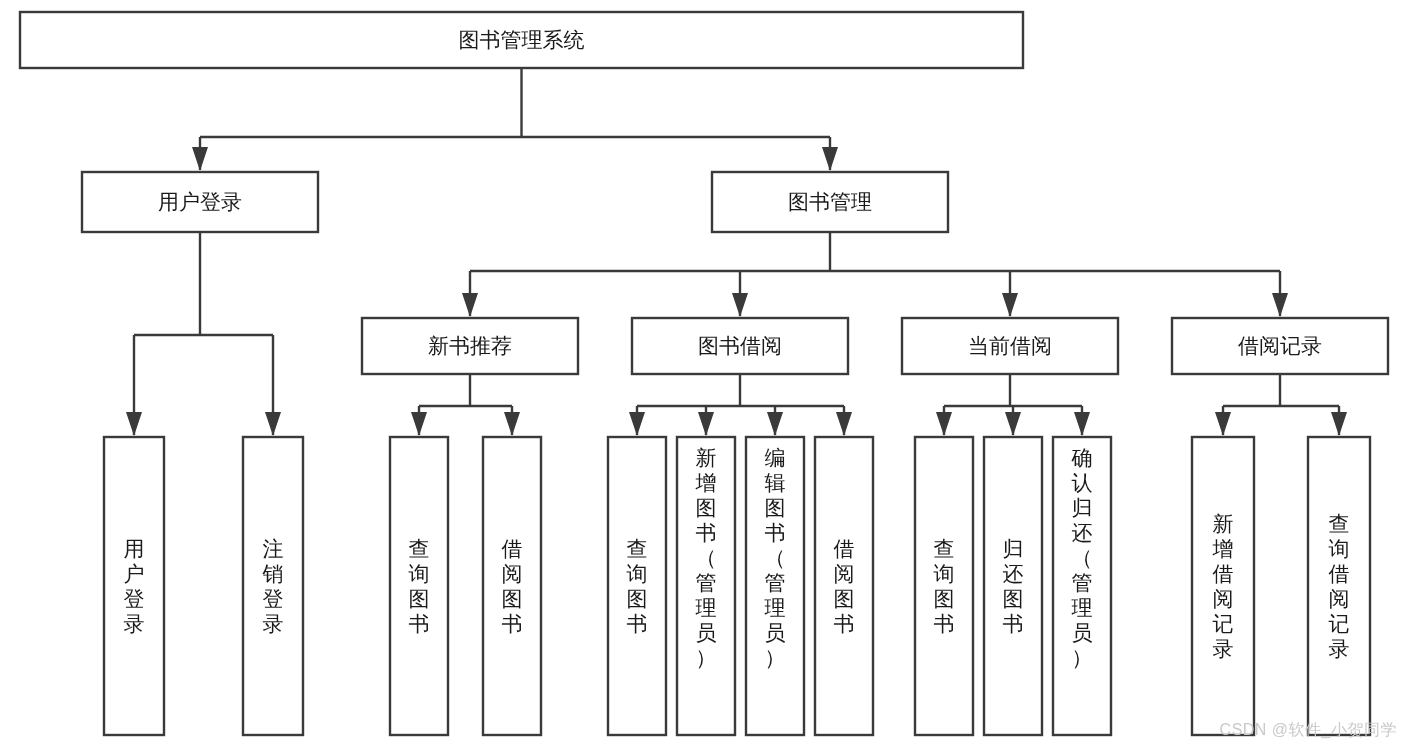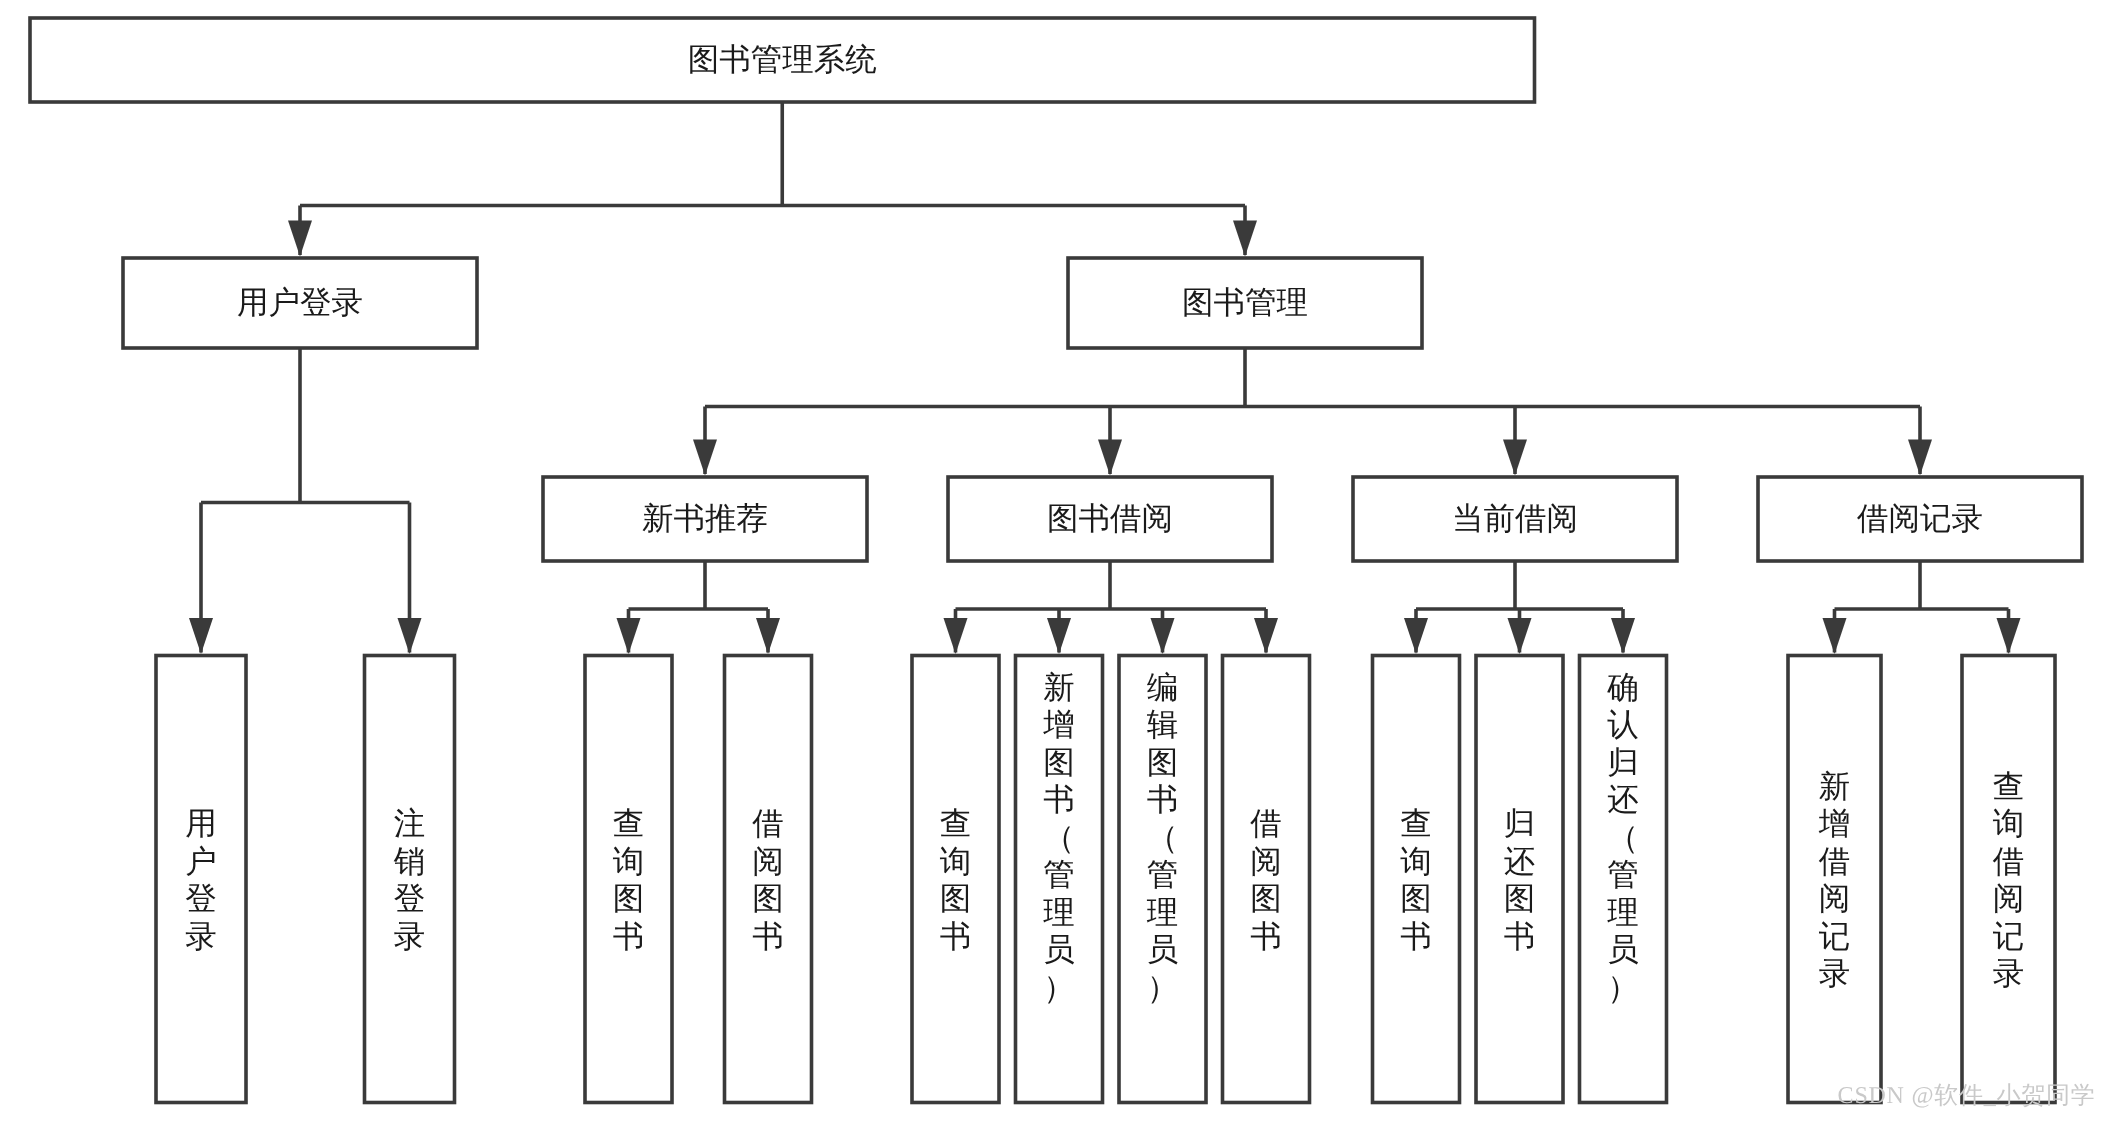--- a/index.html
+++ b/index.html
@@ -50,21 +50,21 @@
     fill: none;
   }
   .arrow-head {
     fill: #3a3a3a;
     stroke: none;
   }
   .watermark {
     position: absolute;
     right: 8px;
     bottom: 6px;
-    font-family: Liberation Serif, serif;
+    font-family: Liberation Sans, sans-serif;
     font-size: 16px;
     color: #c9c9c9;
     white-space: nowrap;
     letter-spacing: 0.5px;
     pointer-events: none;
   }
 </style>
 </head>
 <body>
 

